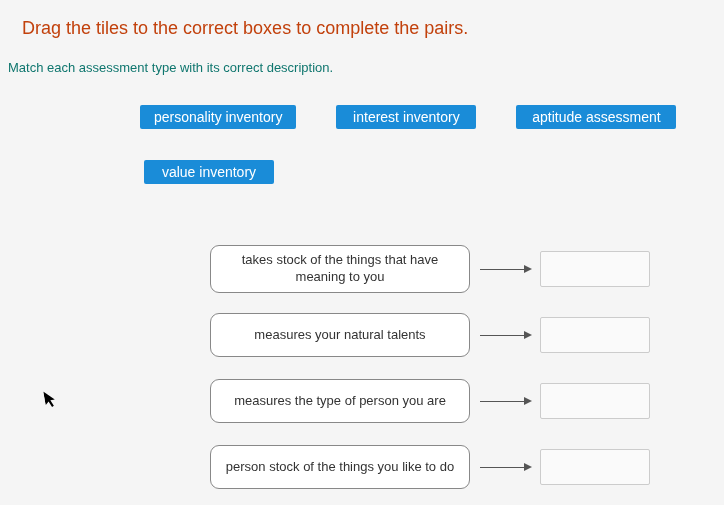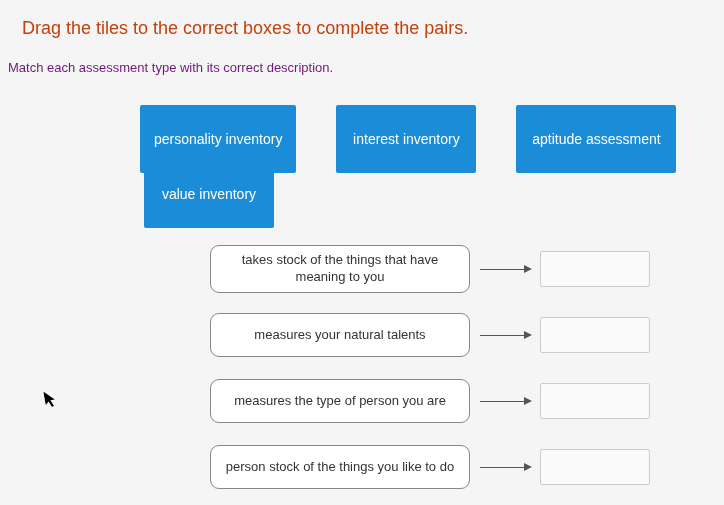--- a/index.html
+++ b/index.html
@@ -20,38 +20,38 @@
       left: 22px;
       top: 18px;
       font-size: 18px;
       color: #c2410c;
     }
     .instruction-2 {
       position: absolute;
       left: 8px;
       top: 60px;
       font-size: 13px;
-      color: #701a75;
+      color: #0f766e;
     }
     .tiles-row {
       position: absolute;
       left: 140px;
       top: 105px;
       display: flex;
       gap: 40px;
     }
     .tiles-row-2 {
       position: absolute;
       left: 144px;
       top: 160px;
     }
     .tile {
       background: #1a8cd8;
       color: #fff;
-      padding: 26px 14px;
+      padding: 4px 14px;
       font-size: 14px;
       border-radius: 2px;
       cursor: move;
       white-space: nowrap;
       text-align: center;
     }
     .tile-1 { min-width: 150px; }
     .tile-2 { min-width: 140px; }
     .tile-3 { min-width: 160px; }
     .tile-4 { min-width: 130px; }

